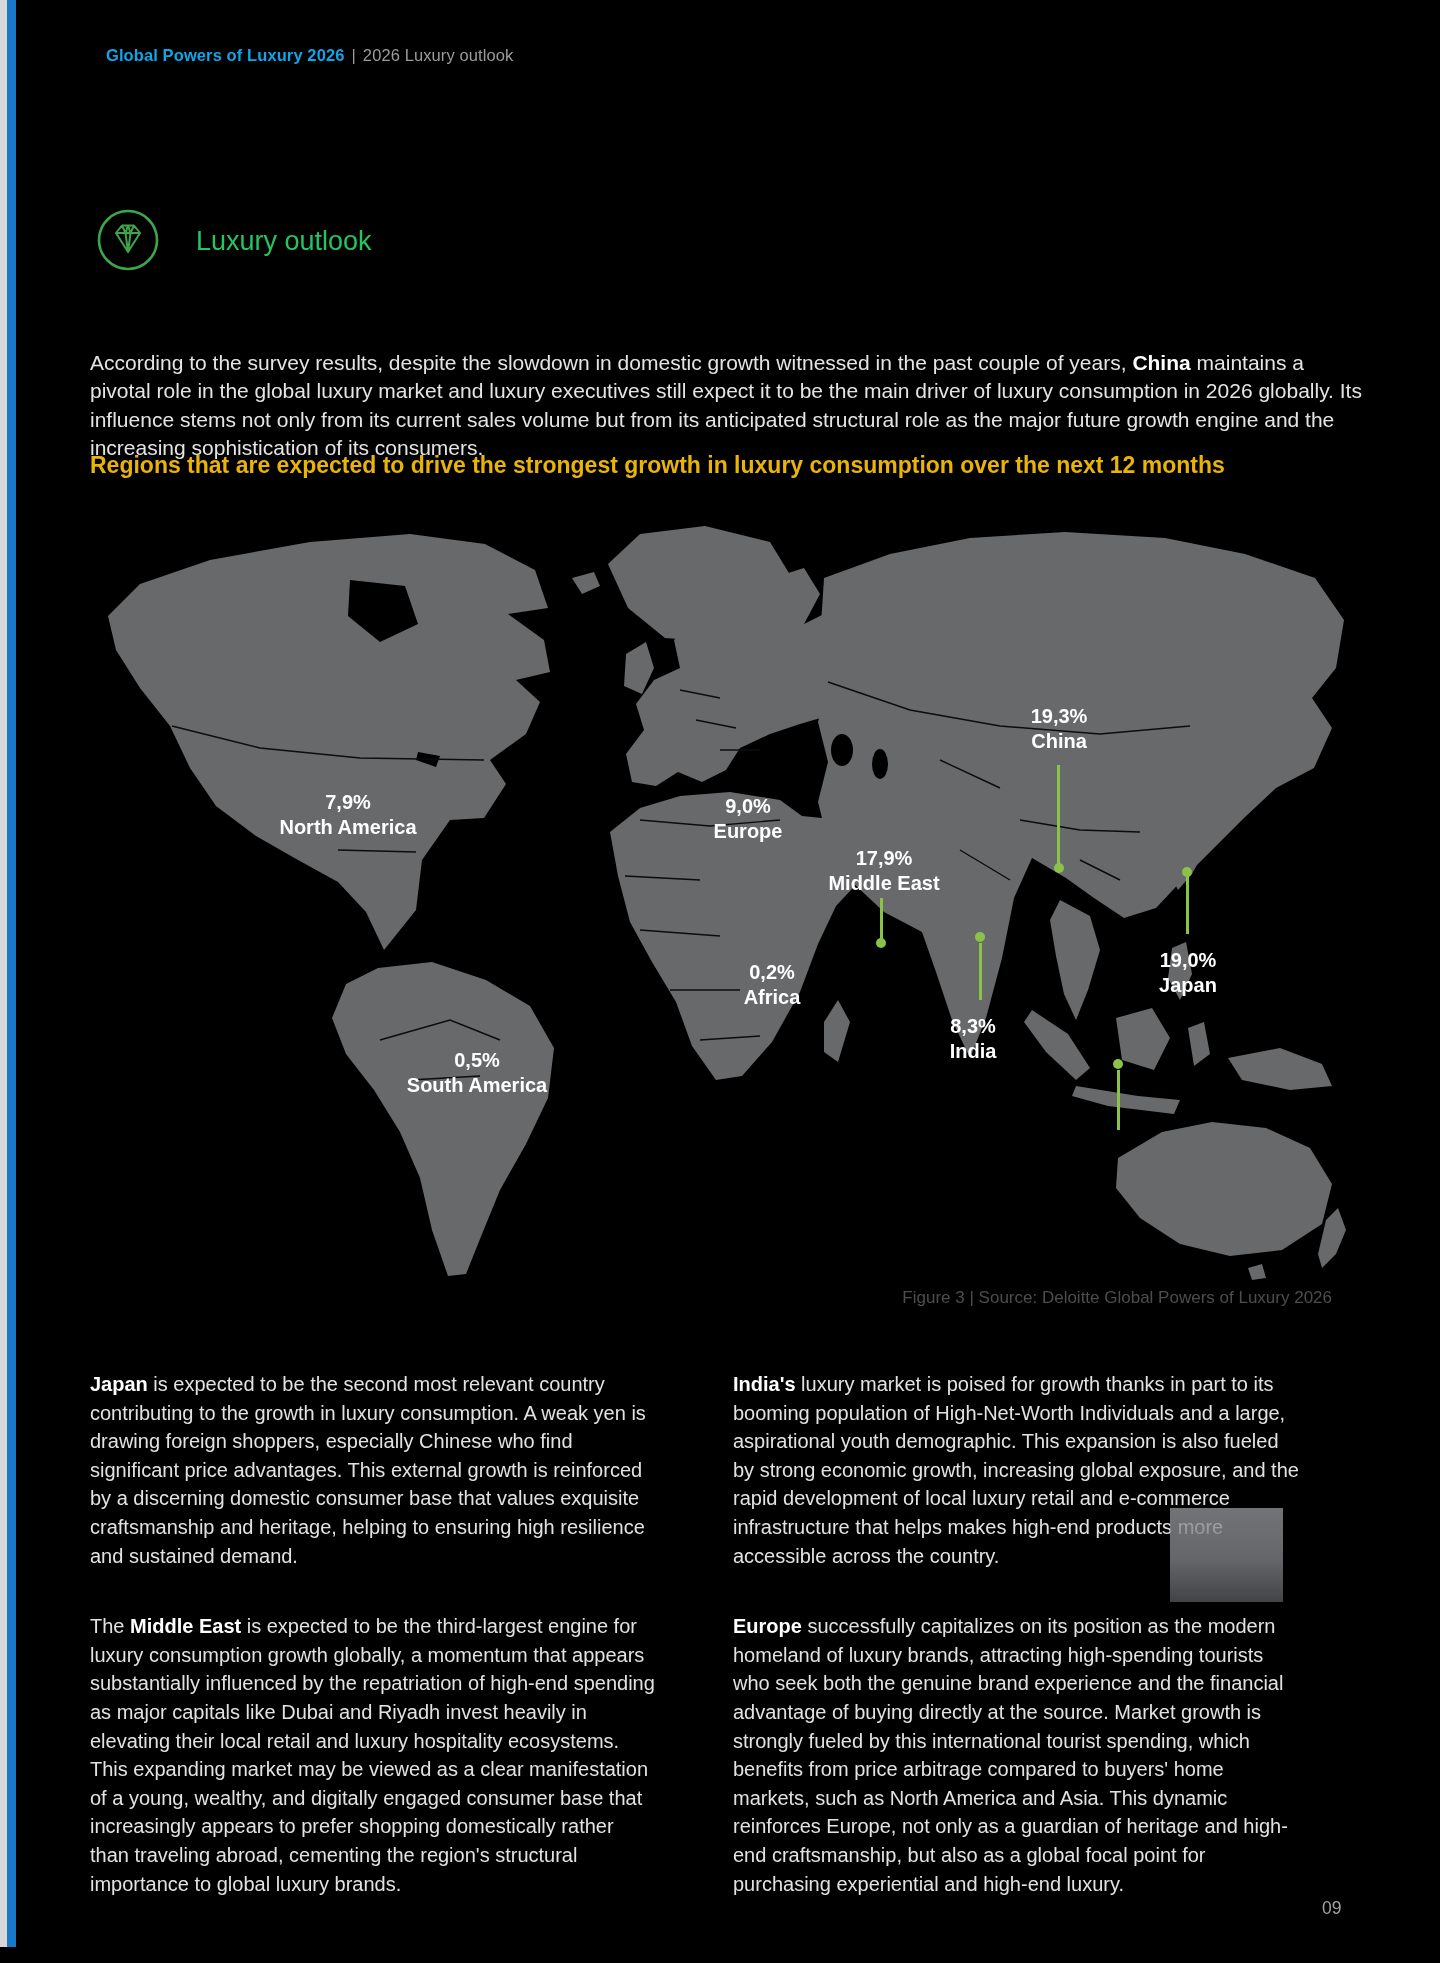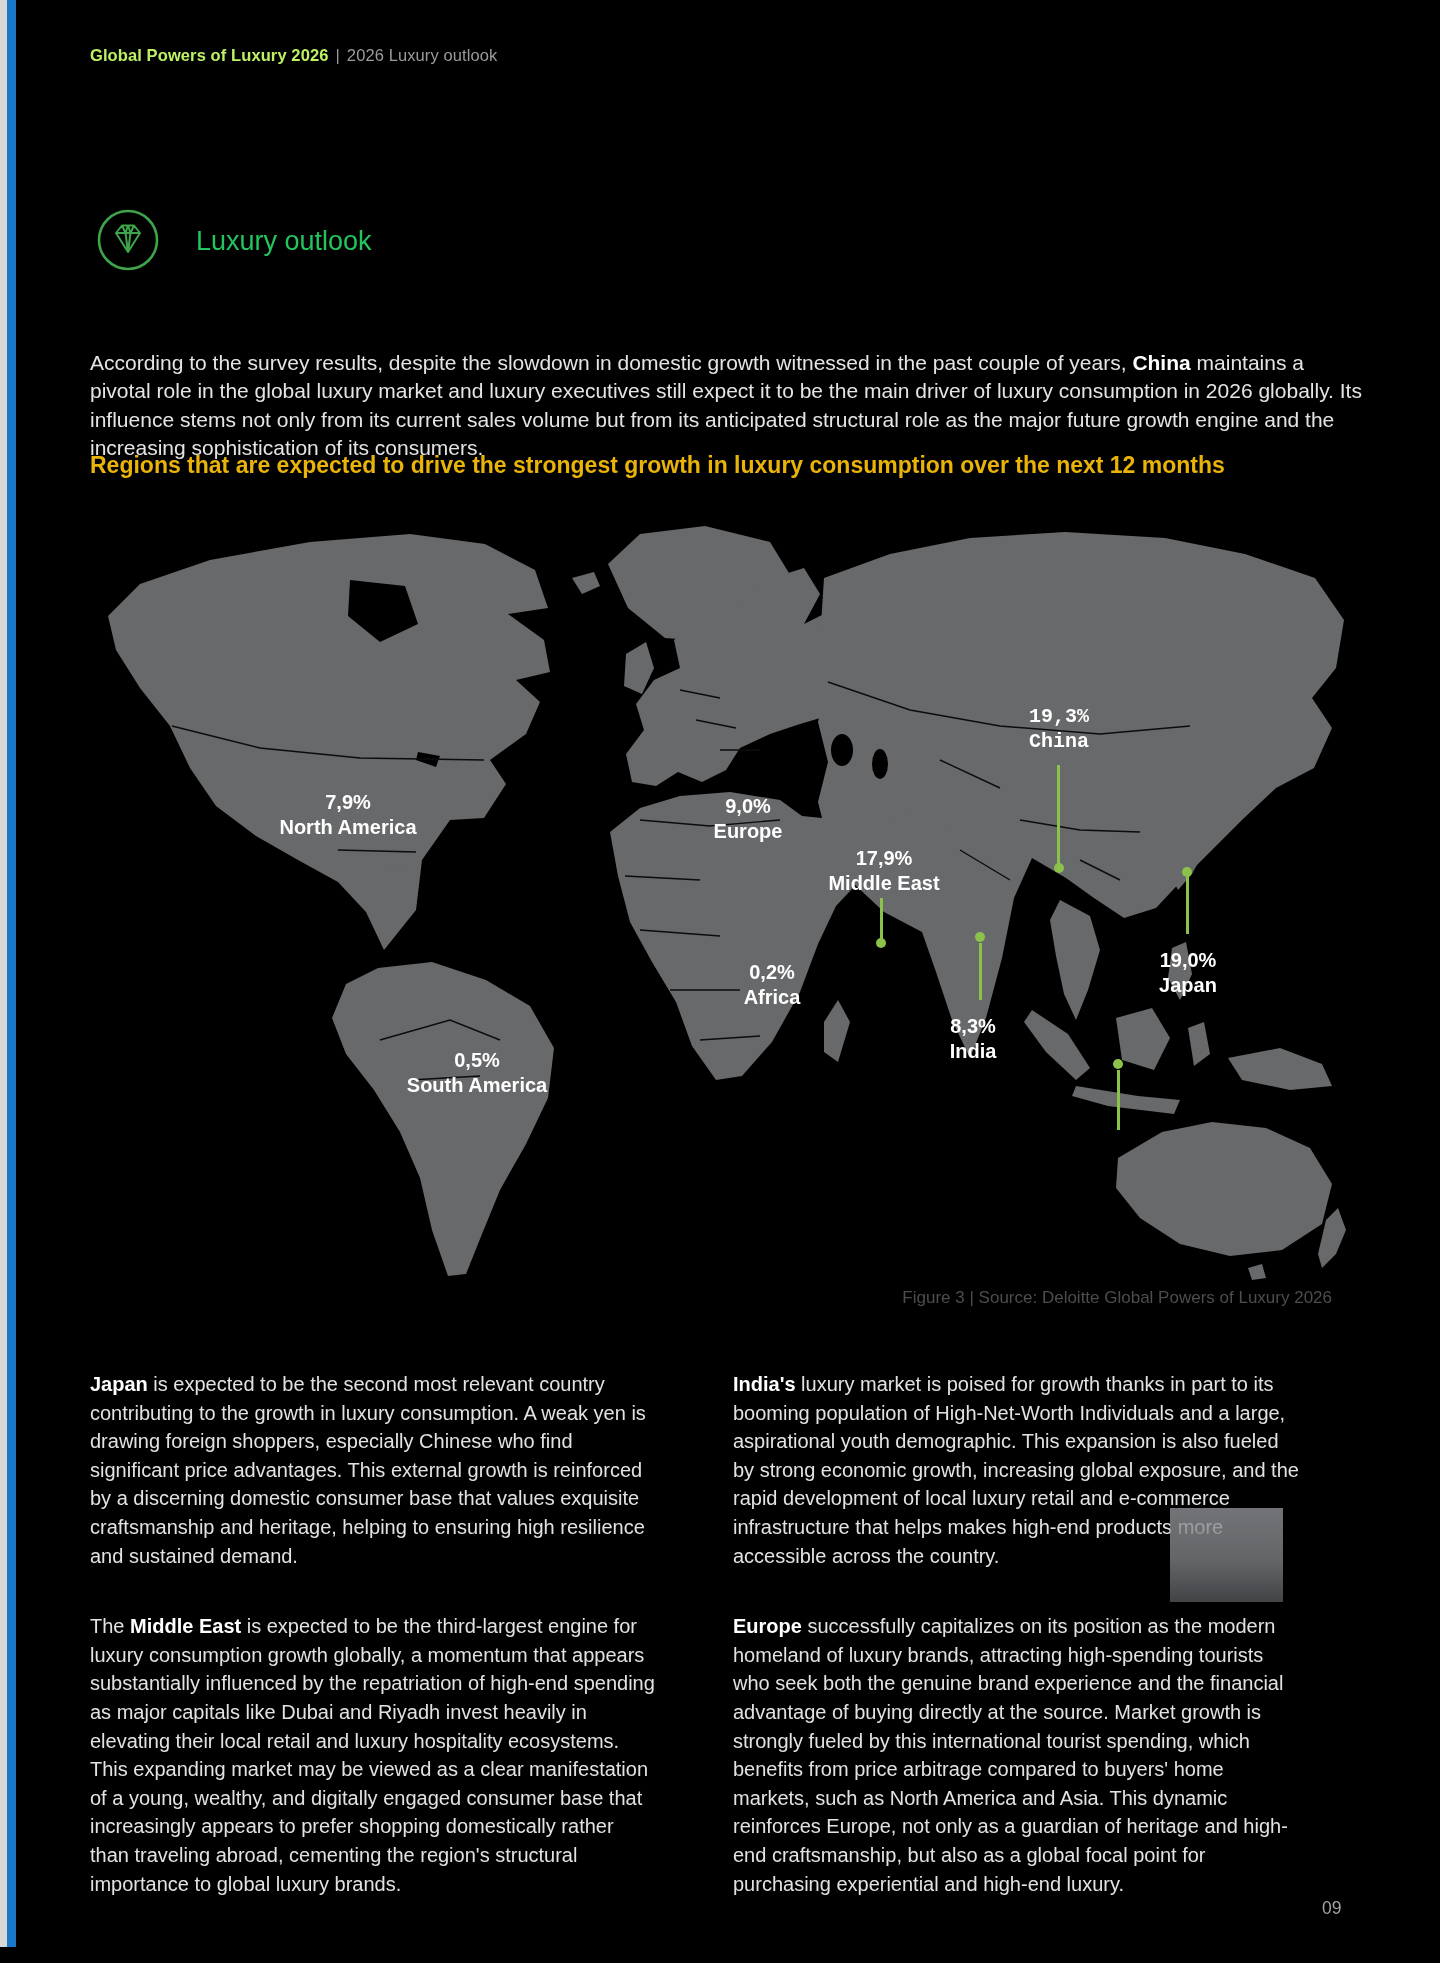--- a/index.html
+++ b/index.html
@@ -8,21 +8,21 @@
     background:#000;
     font-family:"Liberation Sans", sans-serif;
     color:#e4e4e4;
   }
   
   .edge-gray{position:absolute;left:0;top:0;width:7px;height:1947px;background:#d8d8d8;}
   .edge-blue{position:absolute;left:7px;top:0;width:9px;height:1947px;background:#1a78c8;}
 
   
   .hdr{position:absolute;left:90px;top:46px;font-size:16.5px;letter-spacing:.1px;}
-  .hdr .brand{color:#bef264;font-weight:700;}
+  .hdr .brand{color:#0ea5e9;font-weight:700;margin-left:16px;}
   .hdr .div{color:#9b9b9b;padding:0 7px;font-weight:400;}
   .hdr .sub{color:#9b9b9b;font-weight:400;}
 
   
   .sec-icon{position:absolute;left:96px;top:208px;width:64px;height:64px;}
   .sec-title{position:absolute;left:196px;top:226px;font-size:27px;color:#22c55e;font-weight:400;}
 
   
   .intro{position:absolute;left:90px;top:328px;width:1274px;font-size:21px;line-height:28.3px;color:#e4e4e4;}
   .intro strong{color:#ffffff;}
@@ -36,21 +36,21 @@
   .land{fill:#68696b;}
   .bdr{stroke:#0c0c0c;stroke-width:1.4;fill:none;}
   .water{fill:#000;}
 
   .map-label{position:absolute;text-align:center;color:#ffffff;font-weight:700;}
   .lbl-value{font-size:20px;line-height:25px;}
   .lbl-name{font-size:20px;line-height:25px;}
   .lbl-na{left:148px;top:270px;width:240px;}
   .lbl-europe{left:588px;top:274px;width:160px;}
   .lbl-me{left:714px;top:326px;width:180px;}
-  .lbl-china{left:899px;top:184px;width:160px;font-family:Liberation Mono, monospace;}
+  .lbl-china{left:899px;top:184px;width:160px;}
   .lbl-africa{left:612px;top:440px;width:160px;}
   .lbl-india{left:813px;top:494px;width:160px;}
   .lbl-japan{left:1028px;top:428px;width:160px;}
   .lbl-sa{left:307px;top:528px;width:180px;}
   .lbl-oap{left:948px;top:616px;width:180px;}
 
   .leader{position:absolute;width:3px;background:#8bc34a;}
   .dot{position:absolute;width:10px;height:10px;border-radius:50%;background:#8bc34a;}
   .line-china{left:977px;top:245px;height:100px;}   .dot-china{left:974px;top:343px;}
   .line-me{left:800px;top:378px;height:44px;}       .dot-me{left:796px;top:418px;}

